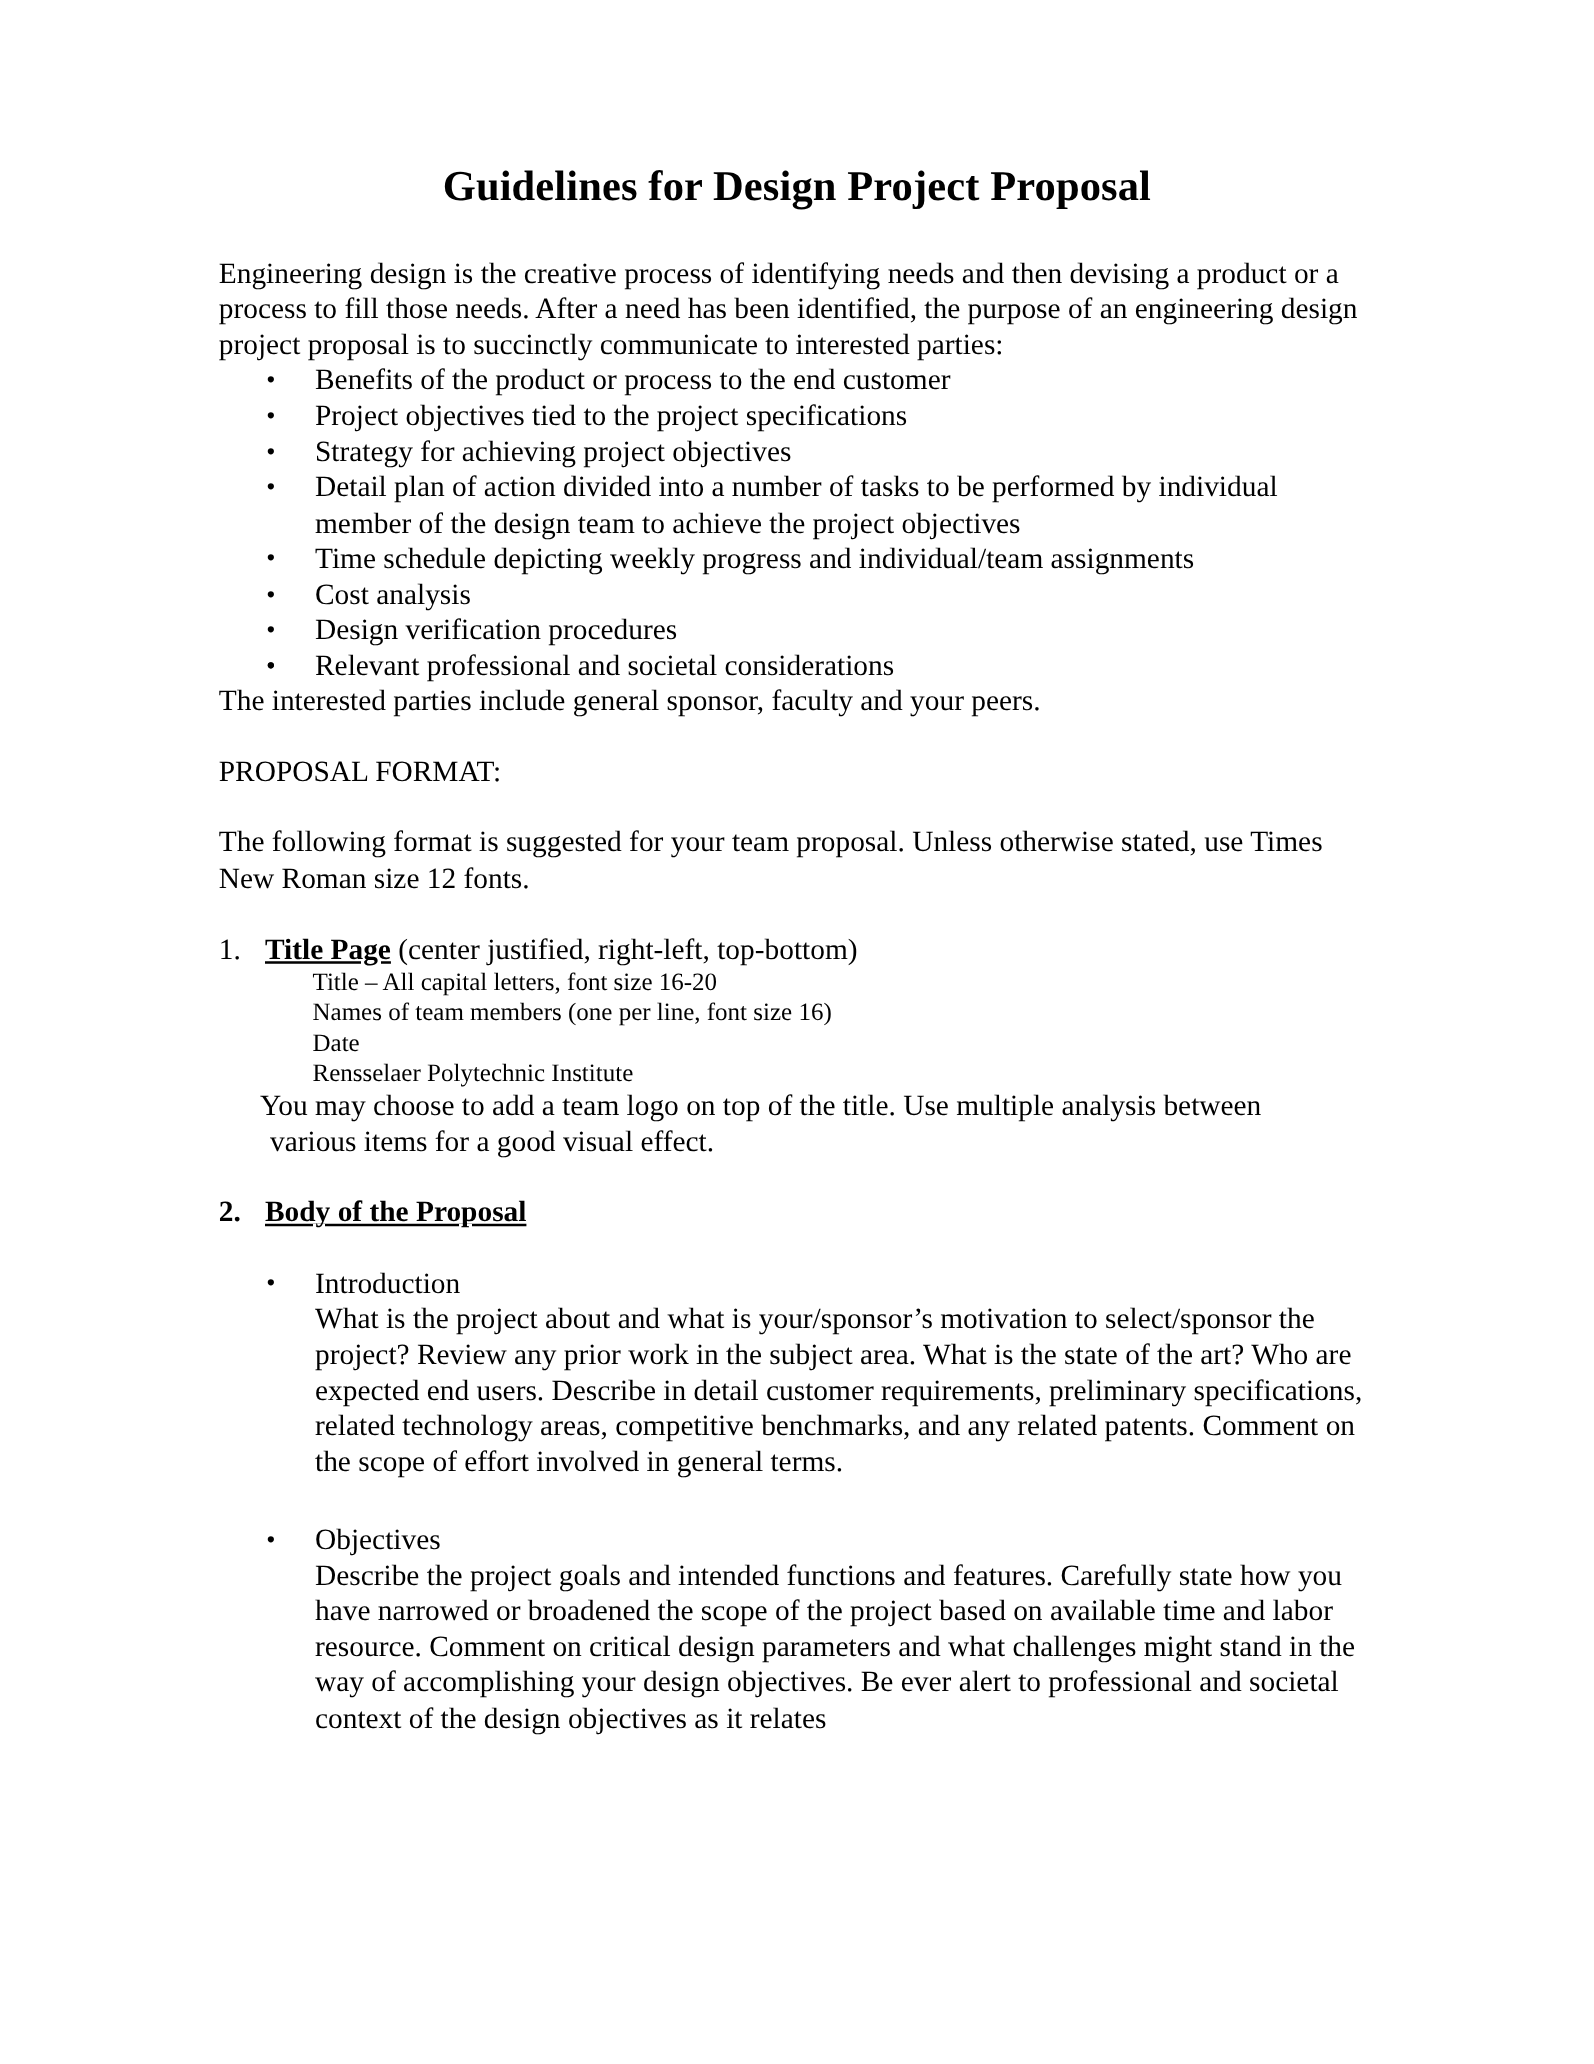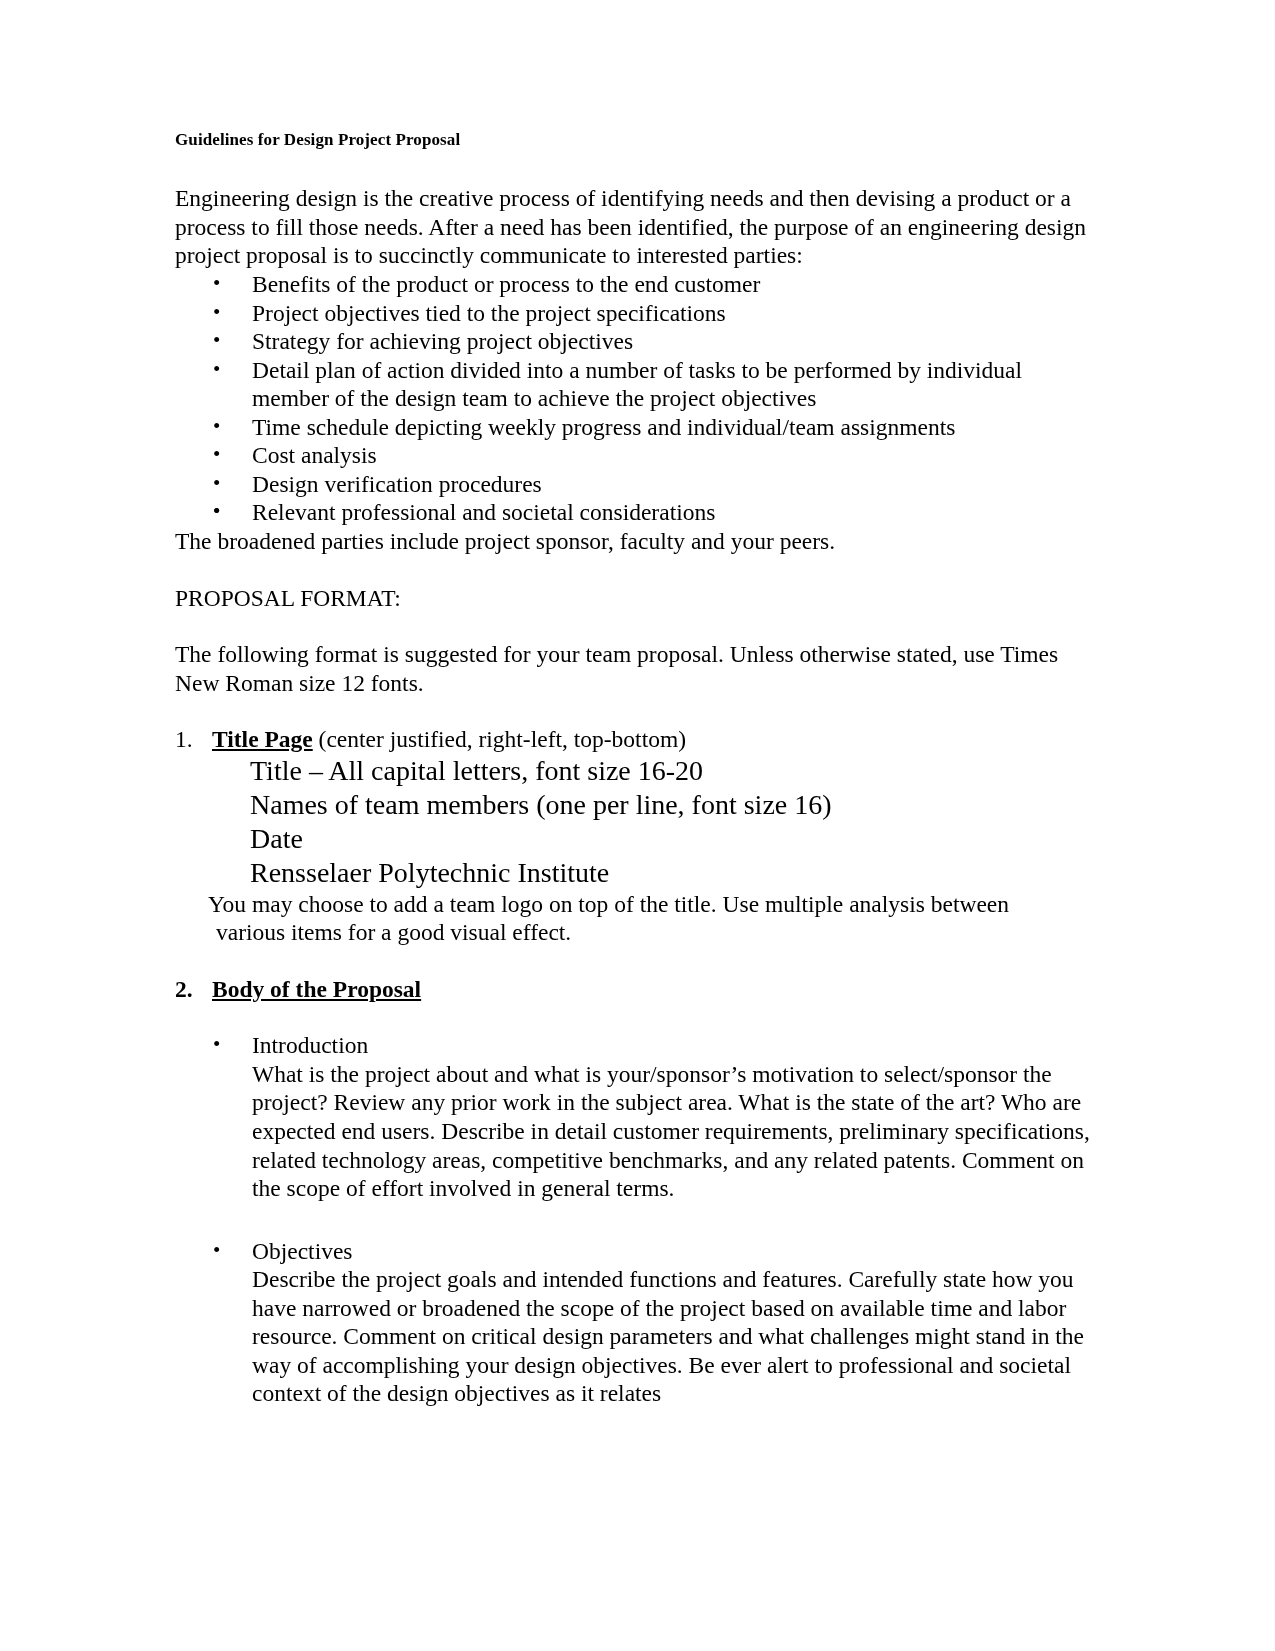--- a/index.html
+++ b/index.html
@@ -16,21 +16,22 @@
   }
   .page {
     position: relative;
     width: 1275px;
     height: 1651px;
     box-sizing: border-box;
     padding: 130px 175px 0 175px;
     background: #ffffff;
   }
   .doc-title {
-    font-size: 17px;
+    text-align: center;
+    font-size: 34px;
     font-weight: bold;
     letter-spacing: 0.1px;
     margin: 0 0 34px 0;
     line-height: 1.2;
   }
   p.para {
     font-size: 23.5px;
     line-height: 1.215;
     margin: 0;
     text-align: left;
@@ -76,21 +77,21 @@
     font-size: 23.5px;
   }
   .num-marker.bold {
     font-weight: bold;
   }
   .hd-bu {
     font-weight: bold;
     text-decoration: underline;
   }
   .sub-lines {
-    font-size: 28px;
+    font-size: 20px;
     line-height: 1.215;
     padding-left: 75px;
   }
   .sub-note {
     font-size: 23.5px;
     line-height: 1.215;
     padding-left: 33px;
     text-indent: 0;
   }
   .sub-note .cont {
@@ -164,21 +165,21 @@
     </li>
     <li>
       <span class="bullet-glyph">•</span>
     </li>
     <li>
       <span class="bullet-glyph">•</span>
       <span>Relevant professional and societal considerations</span>
     </li>
   </ul>
 
-  <p class="para">The broadened parties include project sponsor, faculty and your peers.</p>
+  <p class="para">The interested parties include general sponsor, faculty and your peers.</p>
 
   <div class="spacer-line"></div>
 
   <p class="para">PROPOSAL FORMAT:</p>
 
   <div class="spacer-line"></div>
 
   <p class="para">The following format is suggested for your team proposal.  Unless otherwise stated, use Times New Roman size 12 fonts.</p>
 
   <div class="spacer-line"></div>

